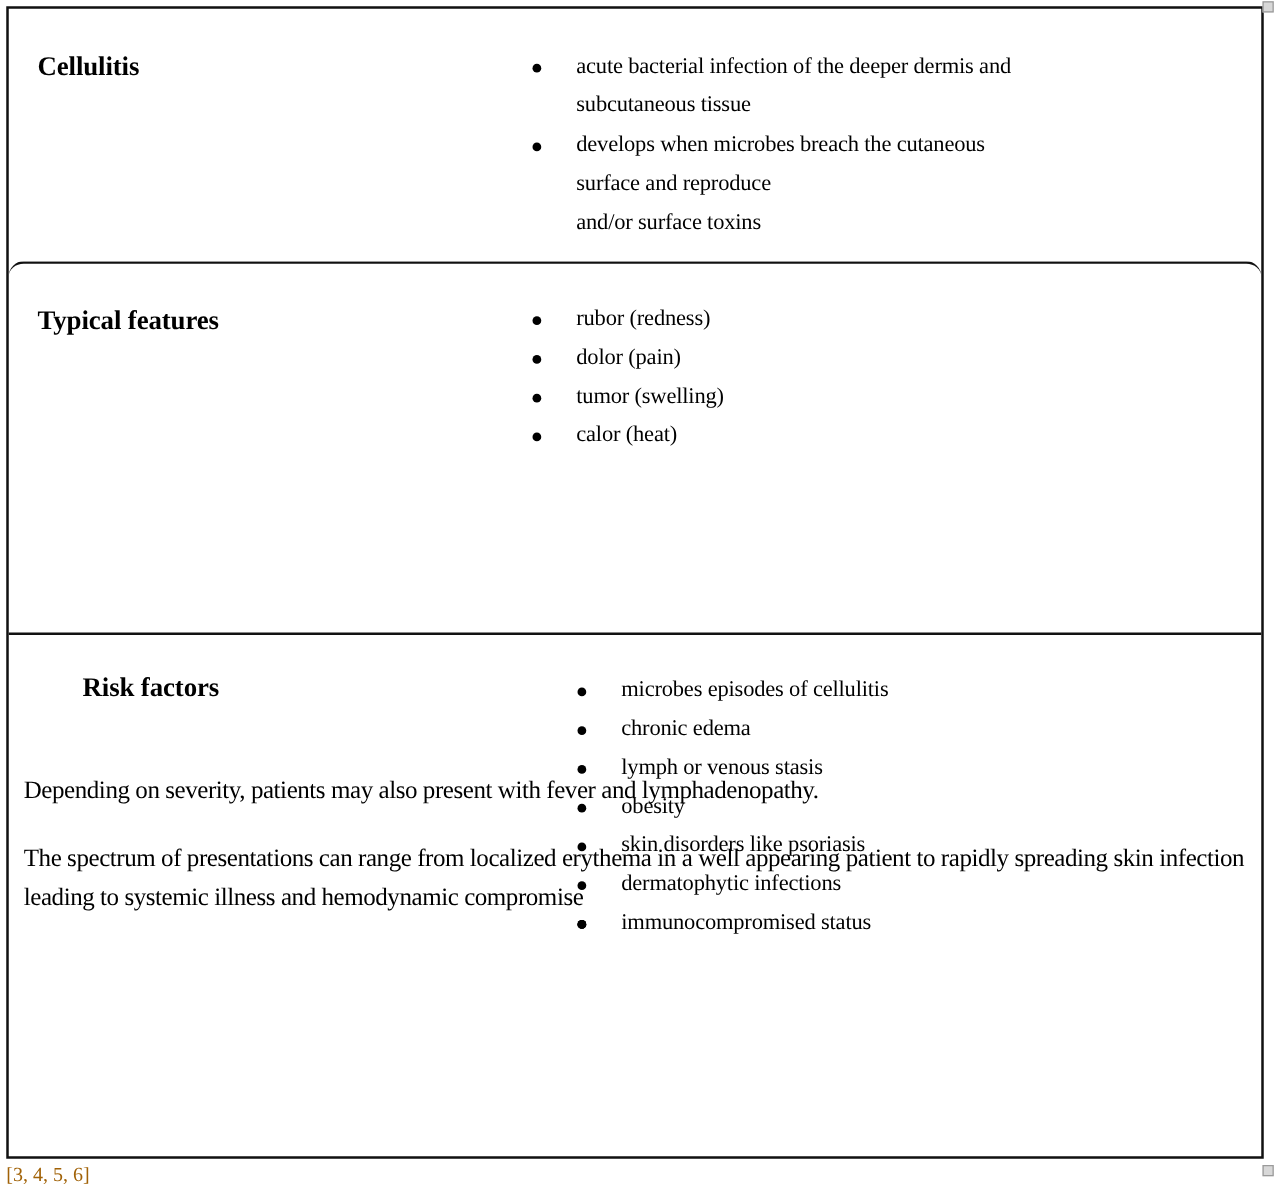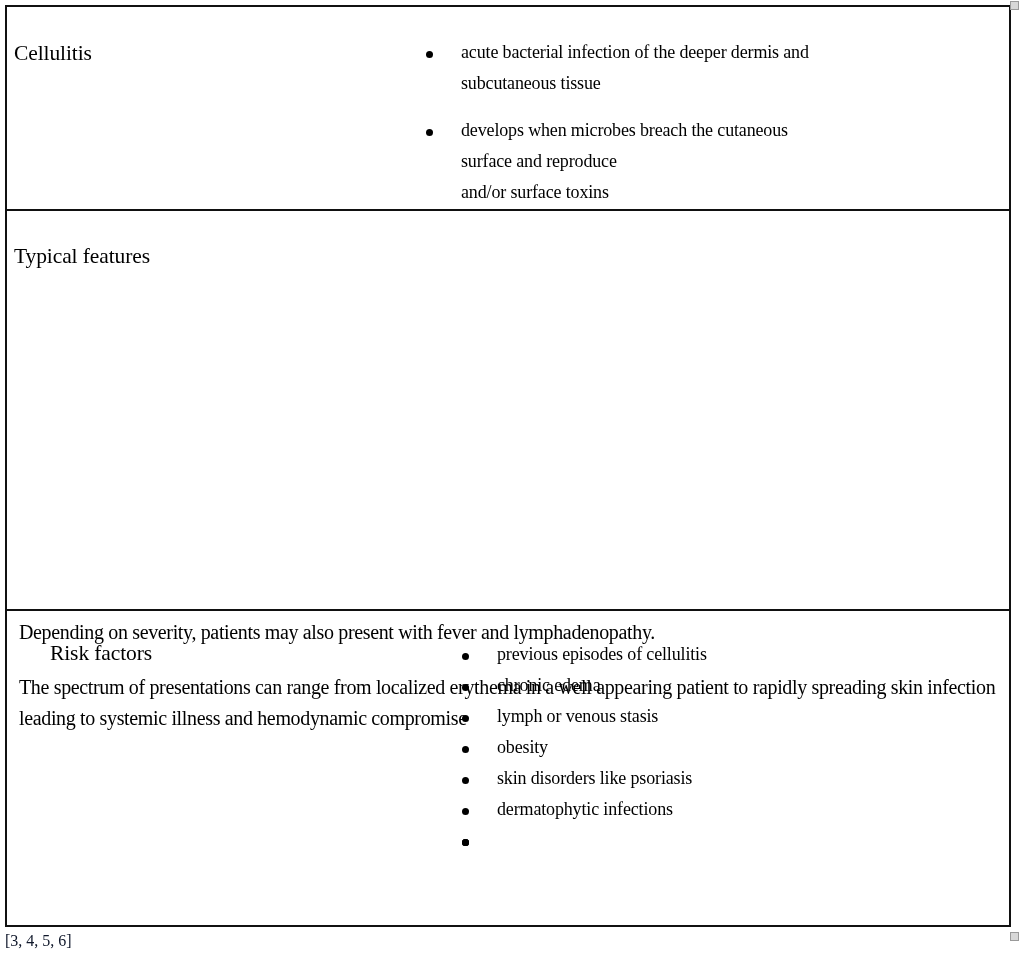--- a/index.html
+++ b/index.html
@@ -37,34 +37,34 @@
   .trow {
     position: relative;
     box-sizing: border-box;
     width: 100%;
   }
   .trow + .trow {
     border-top: 2.5px solid #111111;
   }
 
   .row-cellulitis      { height: 202px; }
-  .row-typical         { height: 400px; }
+  .row-typical         { height: 297px; border-radius: 12px; }
   .row-risk           { height: 363px; padding-left: 36px; }
 
   .row-inner {
     position: relative;
     width: 100%;
     height: 100%;
   }
 
   
   .rowhead {
     position: absolute;
-    left: 7px;
-    font-weight: normal;
+    left: 23px;
+    font-weight: bold;
     font-size: 21.5px;
     line-height: 25px;
     letter-spacing: -0.1px;
     white-space: nowrap;
   }
   .row-cellulitis .rowhead { top: 34px; }
   .row-typical  .rowhead   { top: 33px; }
   .row-risk    .rowhead    { top: 30px; }
 
   
@@ -80,21 +80,21 @@
   .row-risk    .bullets    { top: 28px; }
 
   .bullets li {
     position: relative;
     padding-left: 39px;
     font-size: 18px;
     line-height: 31px;
     letter-spacing: -0.15px;
   }
   .bullets li + li { margin-top: 0px; }
-  .row-cellulitis .bullets li + li { margin-top: 16px; }
+  .row-cellulitis .bullets li + li { margin-top: 1px; }
 
   .bullets li .dot {
     position: absolute;
     left: 4px;
     top: 14px;
     width: 7px;
     height: 7px;
     background: #000000;
     border-radius: 50%;
   }
@@ -115,21 +115,21 @@
   .para-2 { top: 461px; }
 
   
   .citation {
     position: absolute;
     left: 5px;
     top: 931px;
     font-size: 16px;
     line-height: 19px;
     letter-spacing: 0px;
-    color: #0f172a;
+    color: #a16207;
   }
 
   
   .handle {
     position: absolute;
     width: 9px;
     height: 9px;
     background: #d8d8d8;
     border: 1px solid #9a9a9a;
     box-sizing: border-box;
@@ -165,35 +165,53 @@
             </span>
           </li>
         </ul>
       </div>
     </div>
 
     <div class="trow row-typical">
       <div class="row-inner">
         <div class="rowhead">Typical features</div>
 
+        <ul class="bullets" style="top:28px;">
+          <li>
+            <span class="dot"></span>
+            <span class="btext">rubor (redness)</span>
+          </li>
+          <li>
+            <span class="dot"></span>
+            <span class="btext">dolor (pain)</span>
+          </li>
+          <li>
+            <span class="dot"></span>
+            <span class="btext">tumor (swelling)</span>
+          </li>
+          <li>
+            <span class="dot"></span>
+            <span class="btext">calor (heat)</span>
+          </li>
+        </ul>
 
         <div class="para para-1">Depending on severity, patients may also present with fever and lymphadenopathy.</div>
 
         <div class="para para-2">The spectrum of presentations can range from localized erythema in a well appearing patient to rapidly spreading skin infection leading to systemic illness and hemodynamic compromise</div>
       </div>
     </div>
 
     <div class="trow row-risk">
       <div class="row-inner">
         <div class="rowhead">Risk factors</div>
 
         <ul class="bullets">
           <li>
             <span class="dot"></span>
-            <span class="btext">previous episodes of cellulitis</span>
+            <span class="btext">microbes episodes of cellulitis</span>
           </li>
           <li>
             <span class="dot"></span>
             <span class="btext">chronic edema</span>
           </li>
           <li>
             <span class="dot"></span>
             <span class="btext">lymph or venous stasis</span>
           </li>
           <li>
@@ -209,20 +227,21 @@
             <span class="btext">dermatophytic infections</span>
           </li>
           <li>
             <span class="dot"></span>
           </li>
           <li>
             <span class="dot"></span>
           </li>
           <li>
             <span class="dot"></span>
+            <span class="btext">immunocompromised status</span>
           </li>
         </ul>
       </div>
     </div>
 
   </div>
 
   <div class="citation">[3, 4, 5, 6]</div>
 
   <div class="handle handle-tr"></div>

